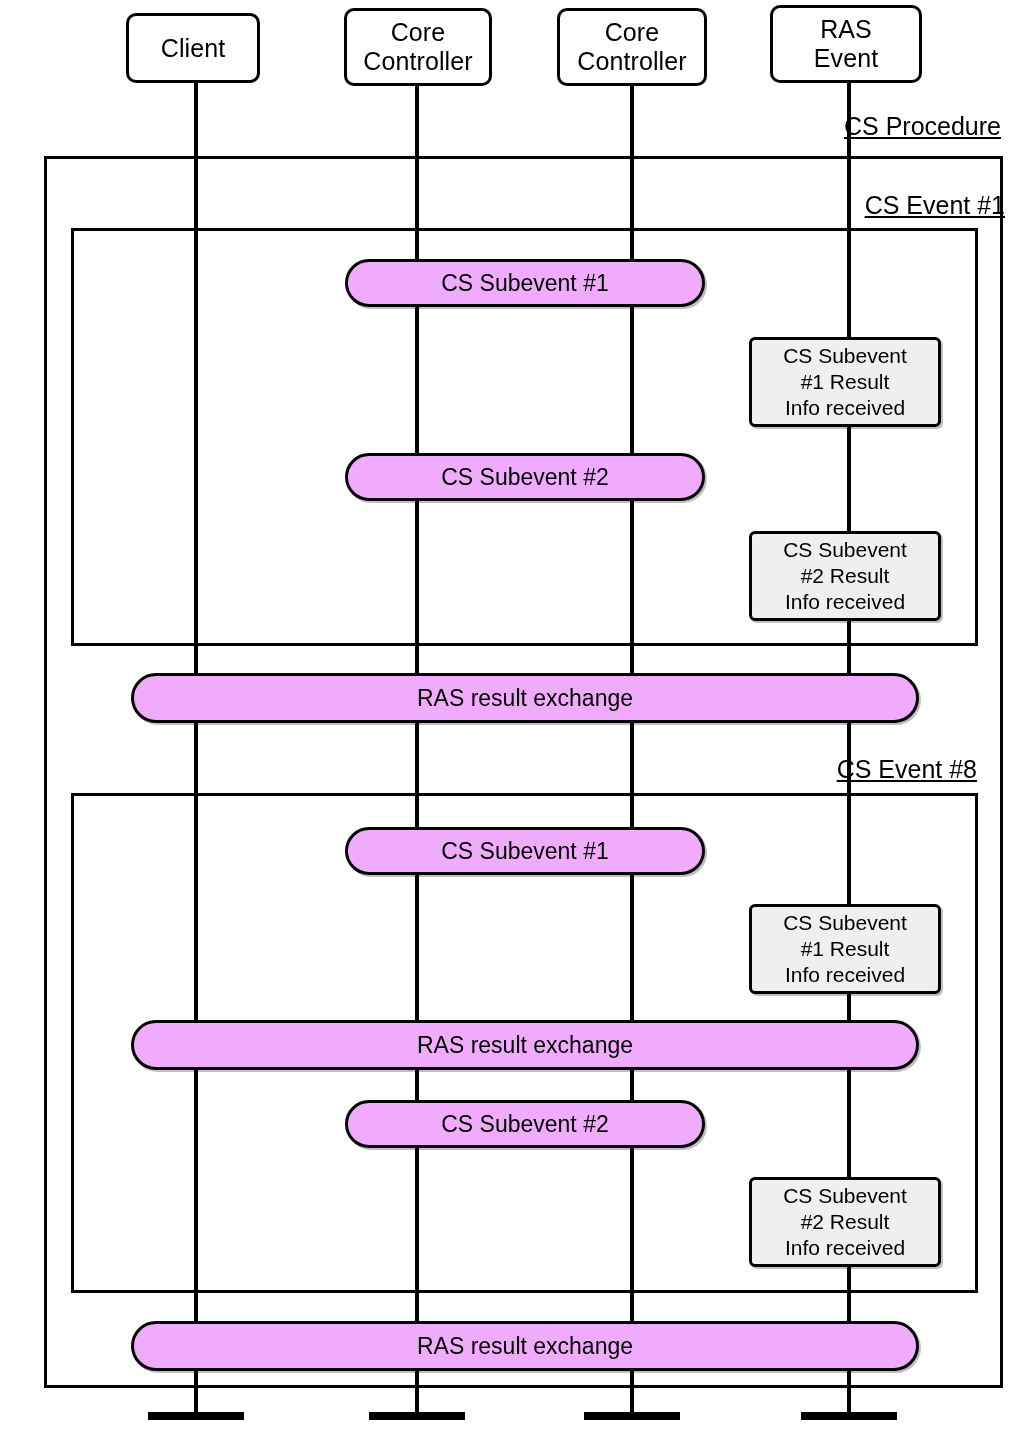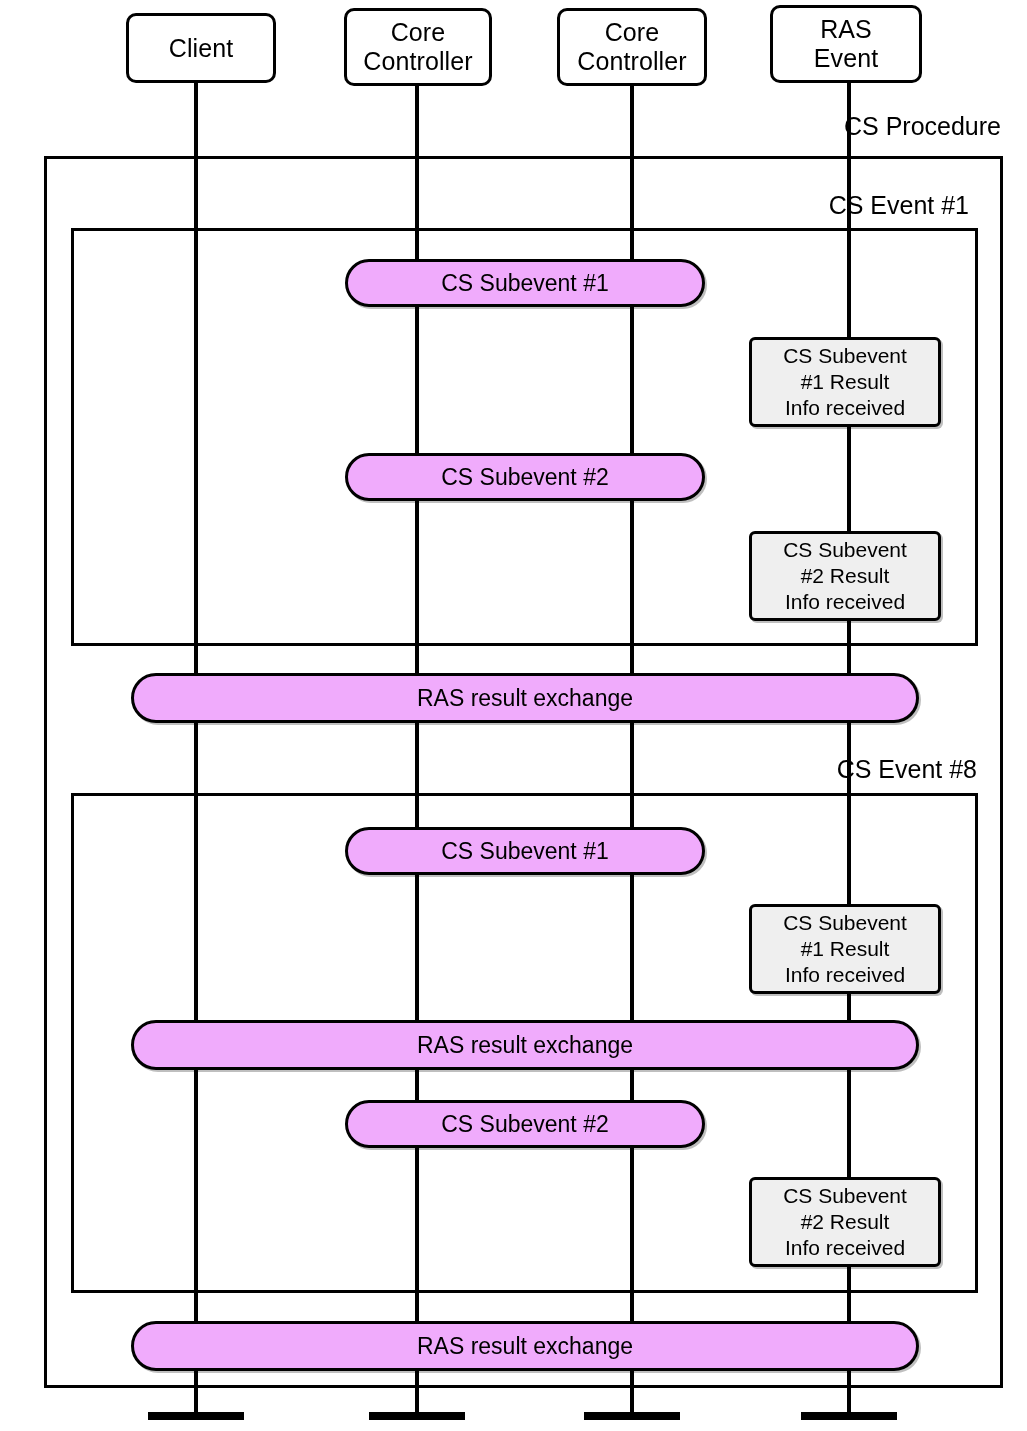--- a/index.html
+++ b/index.html
@@ -58,20 +58,21 @@
     border: 3px solid #000000;
     background: transparent;
   }
   .frame-label {
     position: absolute;
     font-size: 25px;
     line-height: 1;
     white-space: nowrap;
     text-align: right;
     background: transparent;
+    text-decoration: underline;
   }
 
   
   .bar {
     position: absolute;
     box-sizing: border-box;
     border: 3px solid #000000;
     background: #f0abfc;
     display: flex;
     align-items: center;
@@ -107,34 +108,34 @@
 <div id="diagram">
 
   <div id="lifelines-layer">
       <div class="lifeline" style="left: 194px; top: 83px; height: 1329px;"></div>
       <div class="lifeline" style="left: 415px; top: 83px; height: 1329px;"></div>
       <div class="lifeline" style="left: 630px; top: 83px; height: 1329px;"></div>
       <div class="lifeline" style="left: 847px; top: 83px; height: 1329px;"></div>
     </div>
 
   <div id="participants-layer">
-      <div class="participant" style="left: 126px; top: 13px; width: 150px; height: 70px; border-radius: 10px;">Client</div>
+      <div class="participant" style="left: 126px; top: 13px; width: 134px; height: 70px; border-radius: 10px;">Client</div>
       <div class="participant" style="left: 344px; top: 8px; width: 148px; height: 78px;">Core
 Controller</div>
       <div class="participant" style="left: 557px; top: 8px; width: 150px; height: 78px;">Core
 Controller</div>
       <div class="participant" style="left: 770px; top: 5px; width: 152px; height: 78px;">RAS
 Event</div>
     </div>
 
   <div id="frames-layer">
       <div class="frame" style="left: 44px; top: 156px; width: 959px; height: 1232px;"></div>
       <div class="frame-label" style="left: 601px; width: 400px; top: 114px;">CS Procedure</div>
       <div class="frame" style="left: 71px; top: 228px; width: 907px; height: 418px;"></div>
-      <div class="frame-label" style="left: 569px; width: 400px; top: 193px;">CS Event #1</div>
+      <div class="frame-label" style="left: 605px; width: 400px; top: 193px;">CS Event #1</div>
       <div class="frame" style="left: 71px; top: 793px; width: 907px; height: 500px;"></div>
       <div class="frame-label" style="left: 577px; width: 400px; top: 757px;">CS Event #8</div>
     </div>
 
   <div id="bars-layer">
       <div class="bar pill" style="left: 345px; top: 259px; width: 360px; height: 48px;">CS Subevent #1</div>
       <div class="bar pill" style="left: 345px; top: 453px; width: 360px; height: 48px;">CS Subevent #2</div>
       <div class="bar pill" style="left: 131px; top: 673px; width: 788px; height: 50px;">RAS result exchange</div>
       <div class="bar pill" style="left: 345px; top: 827px; width: 360px; height: 48px;">CS Subevent #1</div>
       <div class="bar pill" style="left: 131px; top: 1020px; width: 788px; height: 50px;">RAS result exchange</div>

